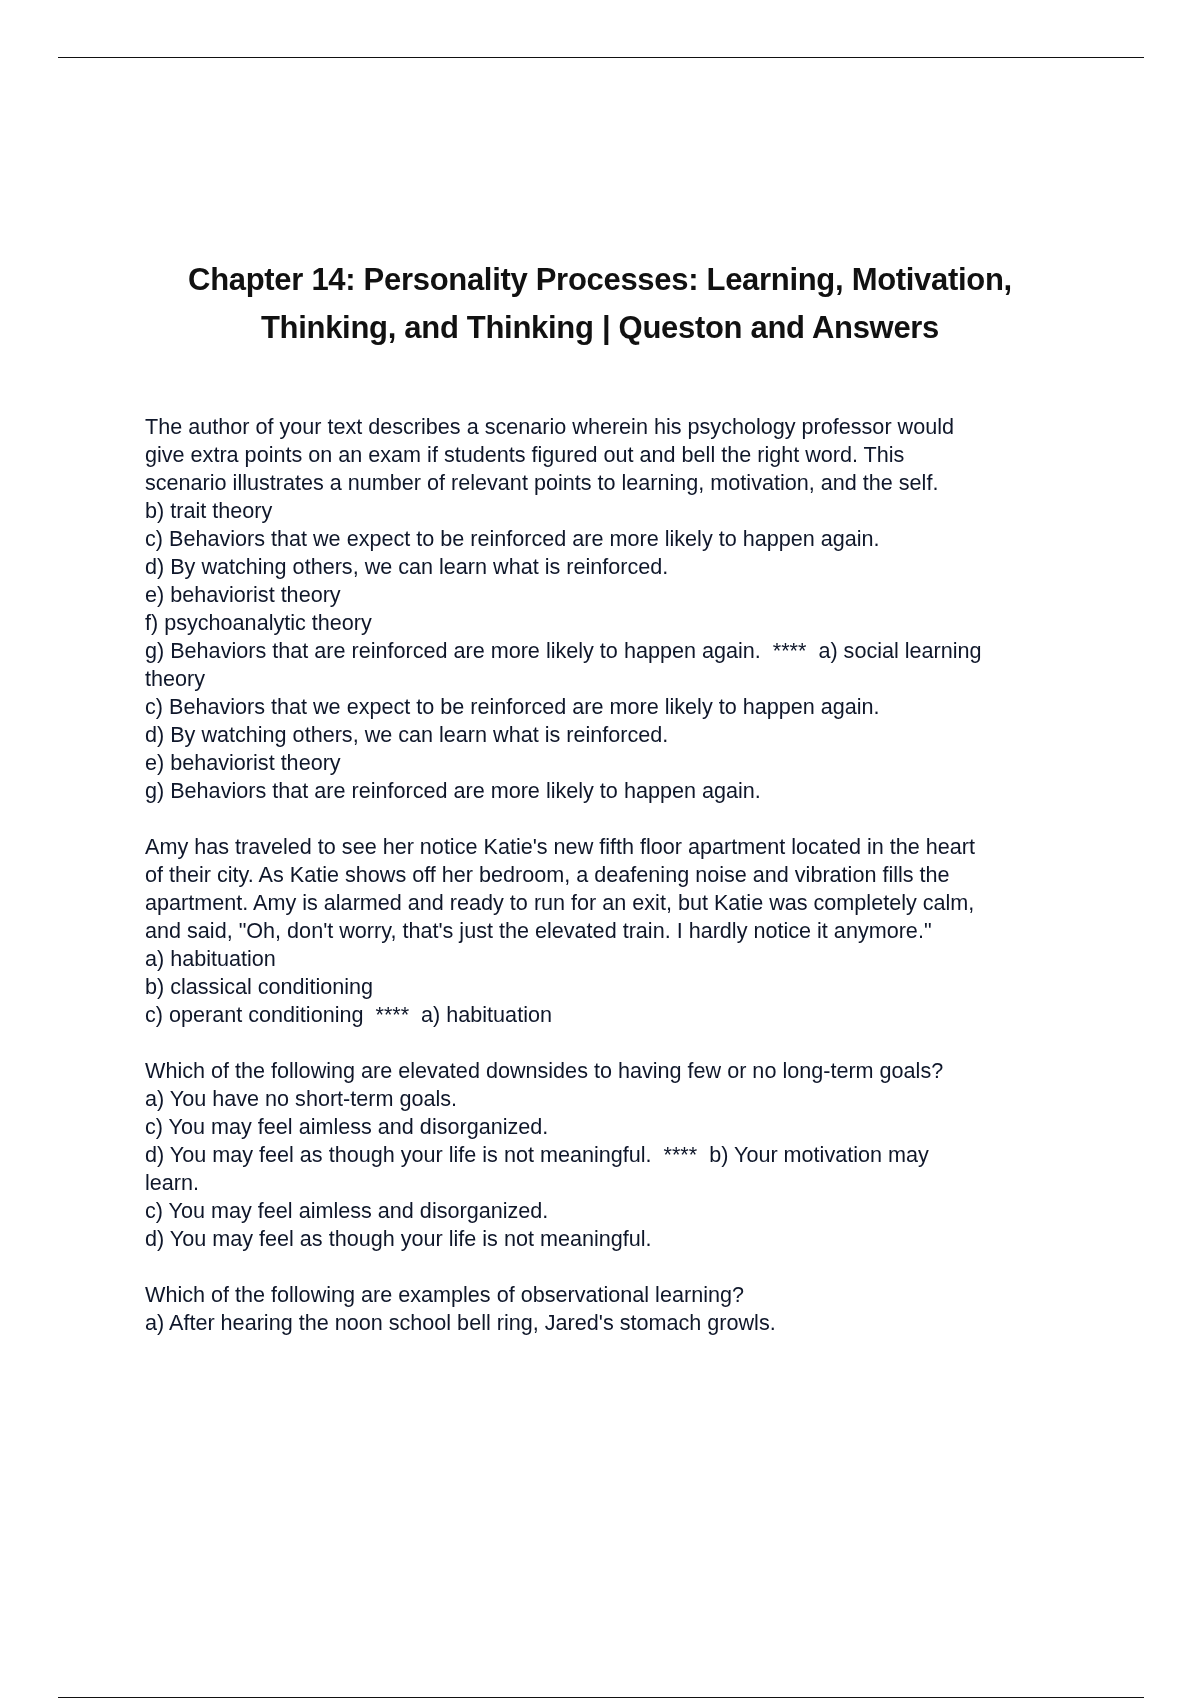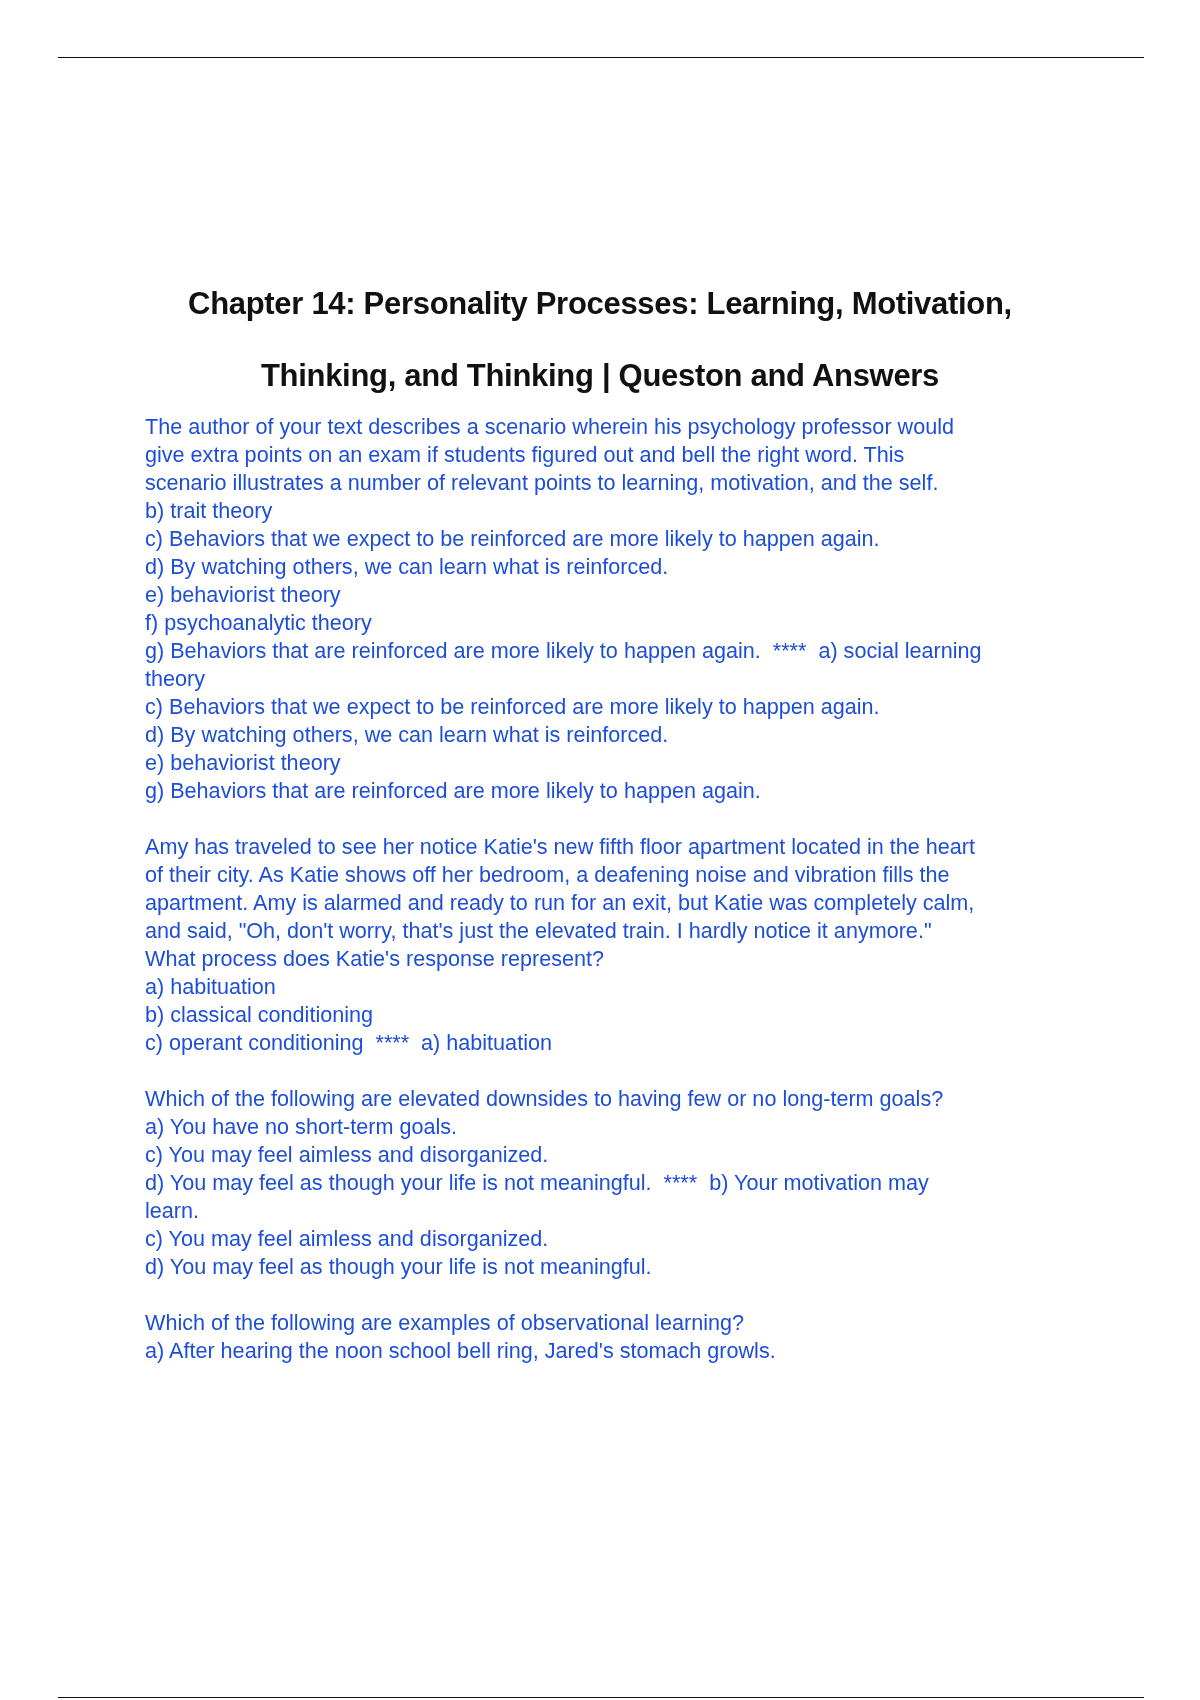--- a/index.html
+++ b/index.html
@@ -7,25 +7,25 @@
   .rule { position: absolute; left: 58px; width: 1086px; height: 0; border-top: 1.6px solid #111; }
   .rule.top { top: 57px; }
   .rule.bottom { top: 1697px; }
   .title {
     position: absolute; top: 235px; left: 100px; width: 1000px;
     text-align: center;
     font-family: "Liberation Sans", sans-serif;
     font-weight: bold; font-size: 31px; line-height: 48px; color: #111;
     letter-spacing: -0.3px;
   }
-  .title span { display: block; margin-top: 24px; }
+  .title span { display: block; }
   .body {
     position: absolute; top: 413px; left: 145px; width: 940px;
     font-family: "Liberation Sans", sans-serif;
-    font-size: 21.6px; line-height: 28px; color: #1d4ed8;
+    font-size: 21.6px; line-height: 28px; color: #0f172a;
   }
   .block { margin: 0 0 28px 0; }
   .line { display: block; white-space: pre-wrap; }
 </style>
 </head>
 <body>
 
 <div class="rule top"></div>
 
 <h1 class="title">
@@ -49,21 +49,20 @@
     <span class="line">d) By watching others, we can learn what is reinforced.</span>
     <span class="line">e) behaviorist theory</span>
     <span class="line">g) Behaviors that are reinforced are more likely to happen again.</span>
   </div>
 
   <div class="block">
     <span class="line">Amy has traveled to see her notice Katie's new fifth floor apartment located in the heart</span>
     <span class="line">of their city. As Katie shows off her bedroom, a deafening noise and vibration fills the</span>
     <span class="line">apartment. Amy is alarmed and ready to run for an exit, but Katie was completely calm,</span>
     <span class="line">and said, "Oh, don't worry, that's just the elevated train. I hardly notice it anymore."</span>
-    <span class="line">What process does Katie's response represent?</span>
     <span class="line">a) habituation</span>
     <span class="line">b) classical conditioning</span>
     <span class="line">c) operant conditioning  ****  a) habituation</span>
   </div>
 
   <div class="block">
     <span class="line">Which of the following are elevated downsides to having few or no long-term goals?</span>
     <span class="line">a) You have no short-term goals.</span>
     <span class="line">c) You may feel aimless and disorganized.</span>
     <span class="line">d) You may feel as though your life is not meaningful.  ****  b) Your motivation may</span>

